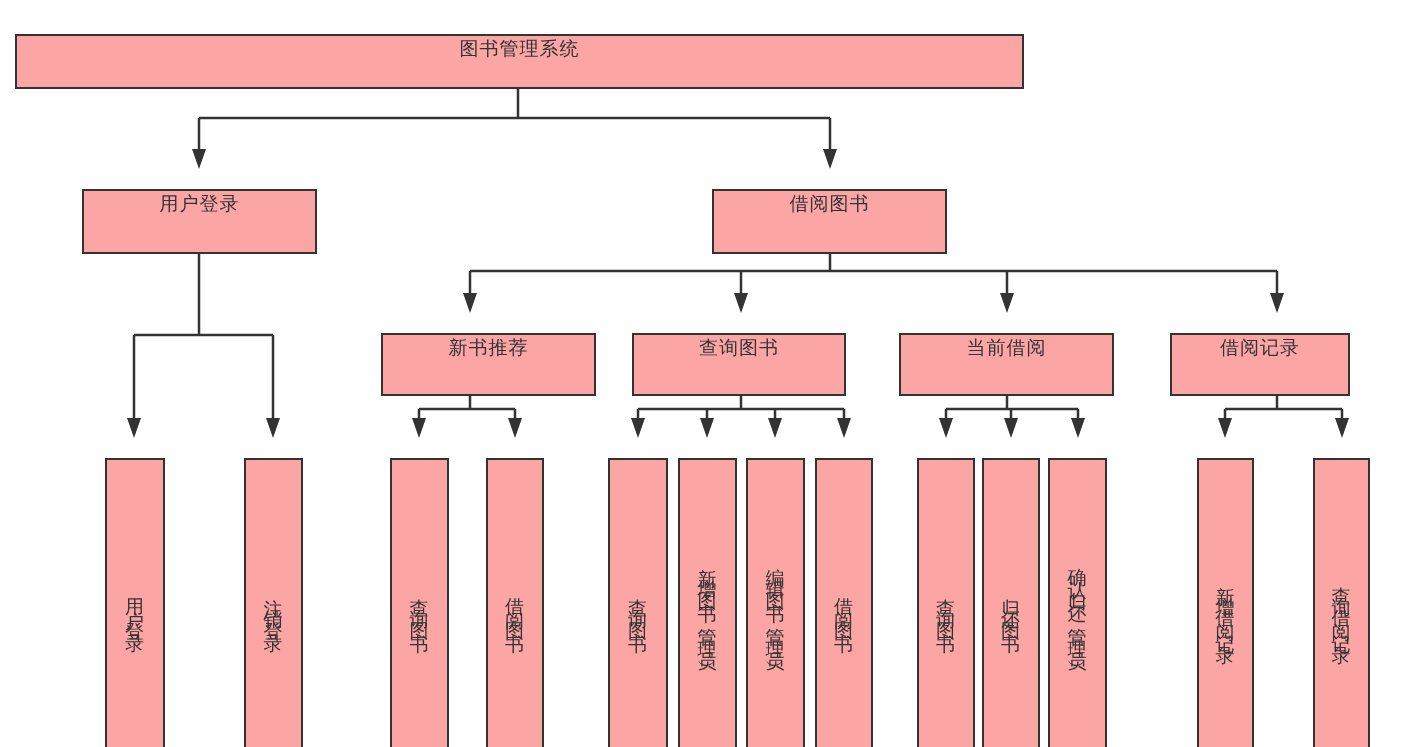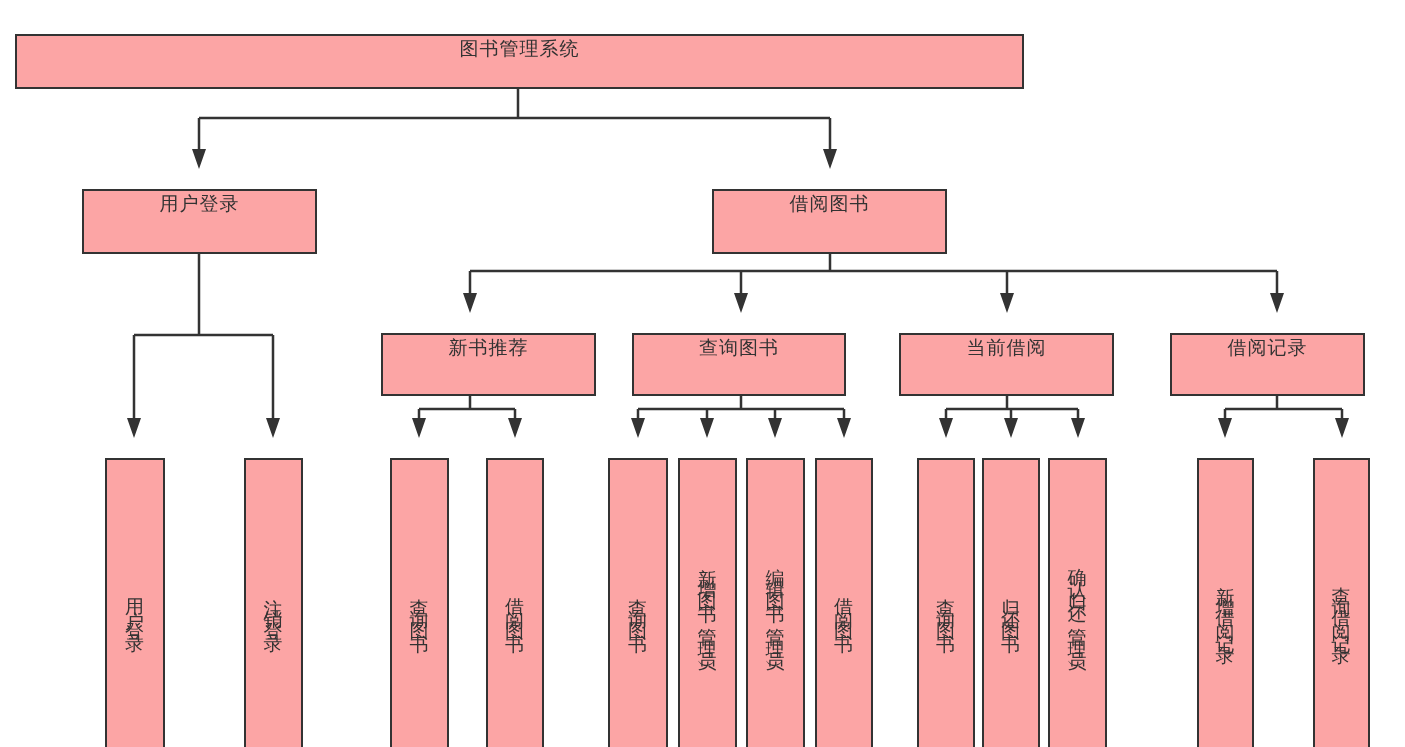--- a/index.html
+++ b/index.html
@@ -66,21 +66,21 @@
 
   <div class="node h-node" style="left:381px;top:313px;width:215px;height:63px">
     <span class="label">新书推荐</span>
   </div>
   <div class="node h-node" style="left:632px;top:313px;width:214px;height:63px">
     <span class="label">查询图书</span>
   </div>
   <div class="node h-node" style="left:899px;top:313px;width:215px;height:63px">
     <span class="label">当前借阅</span>
   </div>
-  <div class="node h-node" style="left:1170px;top:313px;width:195px;height:63px">
+  <div class="node h-node" style="left:1170px;top:313px;width:180px;height:63px">
     <span class="label">借阅记录</span>
   </div>
 
   <div class="node v-node" style="left:105px;top:438px;width:60px;height:297px">
     <span class="label">用户登录</span>
   </div>
   <div class="node v-node" style="left:244px;top:438px;width:59px;height:297px">
     <span class="label">注销登录</span>
   </div>
 

